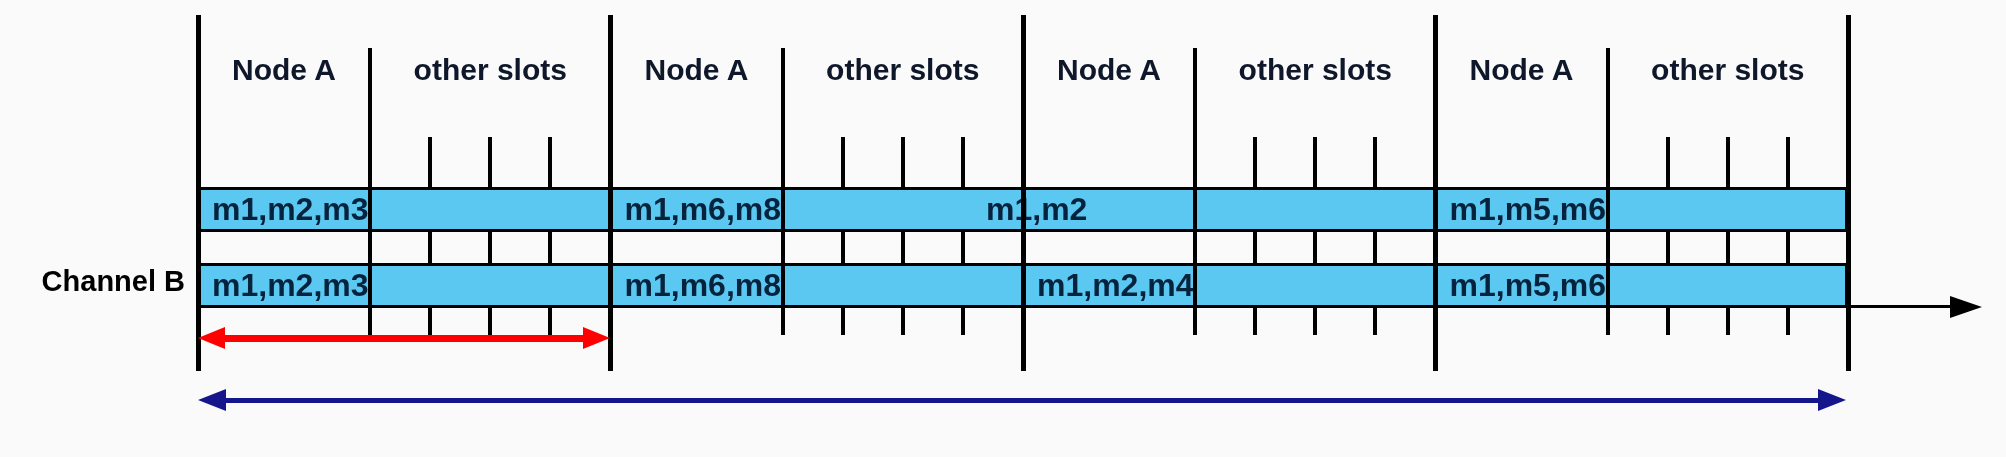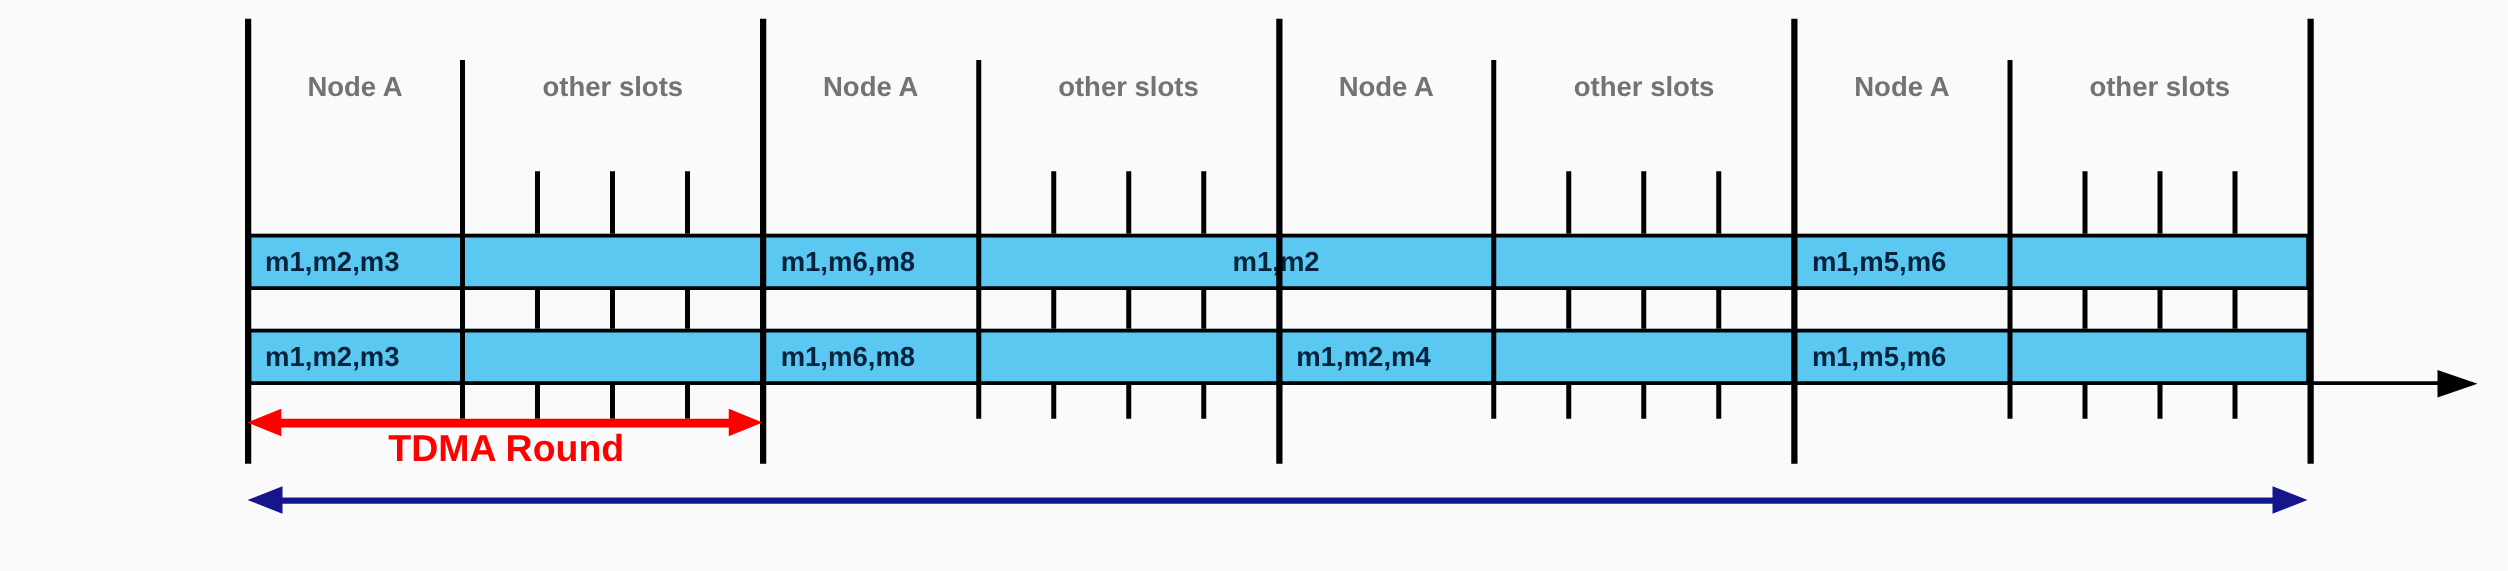--- a/index.html
+++ b/index.html
@@ -31,30 +31,30 @@
     border:3px solid #000;
     box-sizing:border-box;
   }
   .hdr{
     position:absolute;
     top:52px;
     height:36px;
     line-height:36px;
     text-align:center;
     font-weight:bold;
-    font-size:22px;
-    color:#737373;
+    font-size:30px;
+    color:#0f172a;
     white-space:nowrap;
   }
   .bartext{
     position:absolute;
     height:53px;
     line-height:45px;
     font-weight:bold;
-    font-size:22px;
+    font-size:32px;
     color:#06233d;
     white-space:nowrap;
   }
   .vline{
     position:absolute;
     background:#000;
   }
   .shaft{position:absolute;}
   .red-bg{background:var(--tdma-red,#fe0000);}
   .navy-bg{background:var(--cluster-navy,#16168c);}
@@ -74,20 +74,21 @@
   }
   .lab.red{color:var(--tdma-red,#fe0000);}
   .lab.navy{color:var(--cluster-navy,#16168c);}
   .lab.black{color:#000;}
 </style>
 </head>
 <body>
 
 <div class="stage">
 
+  <div class="chanlab" style="top:266px">Channel B</div>
 
   <div class="bar" style="top:187px"></div>
   <div class="bar" style="top:263px"></div>
 
   <div id="slots-layer">
       <div class="hdr" style="left: 198px; width: 172px;">Node A</div>
       <div class="hdr" style="left: 370px; width: 240.5px;">other slots</div>
       <div class="vline" style="left: 368px; top: 48px; width: 4px; height: 287px;"></div>
       <div class="vline" style="left: 428px; top: 137px; width: 4px; height: 50px;"></div>
       <div class="vline" style="left: 428px; top: 232px; width: 4px; height: 31px;"></div>
@@ -145,21 +146,20 @@
       <div class="vline" style="left: 195.5px; top: 15px; width: 5px; height: 356px;"></div>
       <div class="vline" style="left: 608px; top: 15px; width: 5px; height: 356px;"></div>
       <div class="vline" style="left: 1020.5px; top: 15px; width: 5px; height: 356px;"></div>
       <div class="vline" style="left: 1433px; top: 15px; width: 5px; height: 356px;"></div>
       <div class="vline" style="left: 1845.5px; top: 15px; width: 5px; height: 356px;"></div>
     </div>
 
   <div class="shaft red-bg" style="left:221px;top:335px;width:368px;height:7px"></div>
   <div class="tri red-l" style="left:198px;top:327px"></div>
   <div class="tri red-r" style="left:583px;top:327px"></div>
-  <div class="lab red" style="left:250px;top:344px;width:310px">TDMA Round</div>
 
   <div class="shaft navy-bg" style="left:225px;top:398px;width:1594px;height:5px"></div>
   <div class="tri navy-l" style="left:198px;top:389px"></div>
   <div class="tri navy-r" style="left:1818px;top:389px"></div>
 
   <div class="shaft" style="left:1845px;top:305px;width:107px;height:3px;background:#000"></div>
   <div class="tri black-r" style="left:1950px;top:296px"></div>
 
 </div>
 

